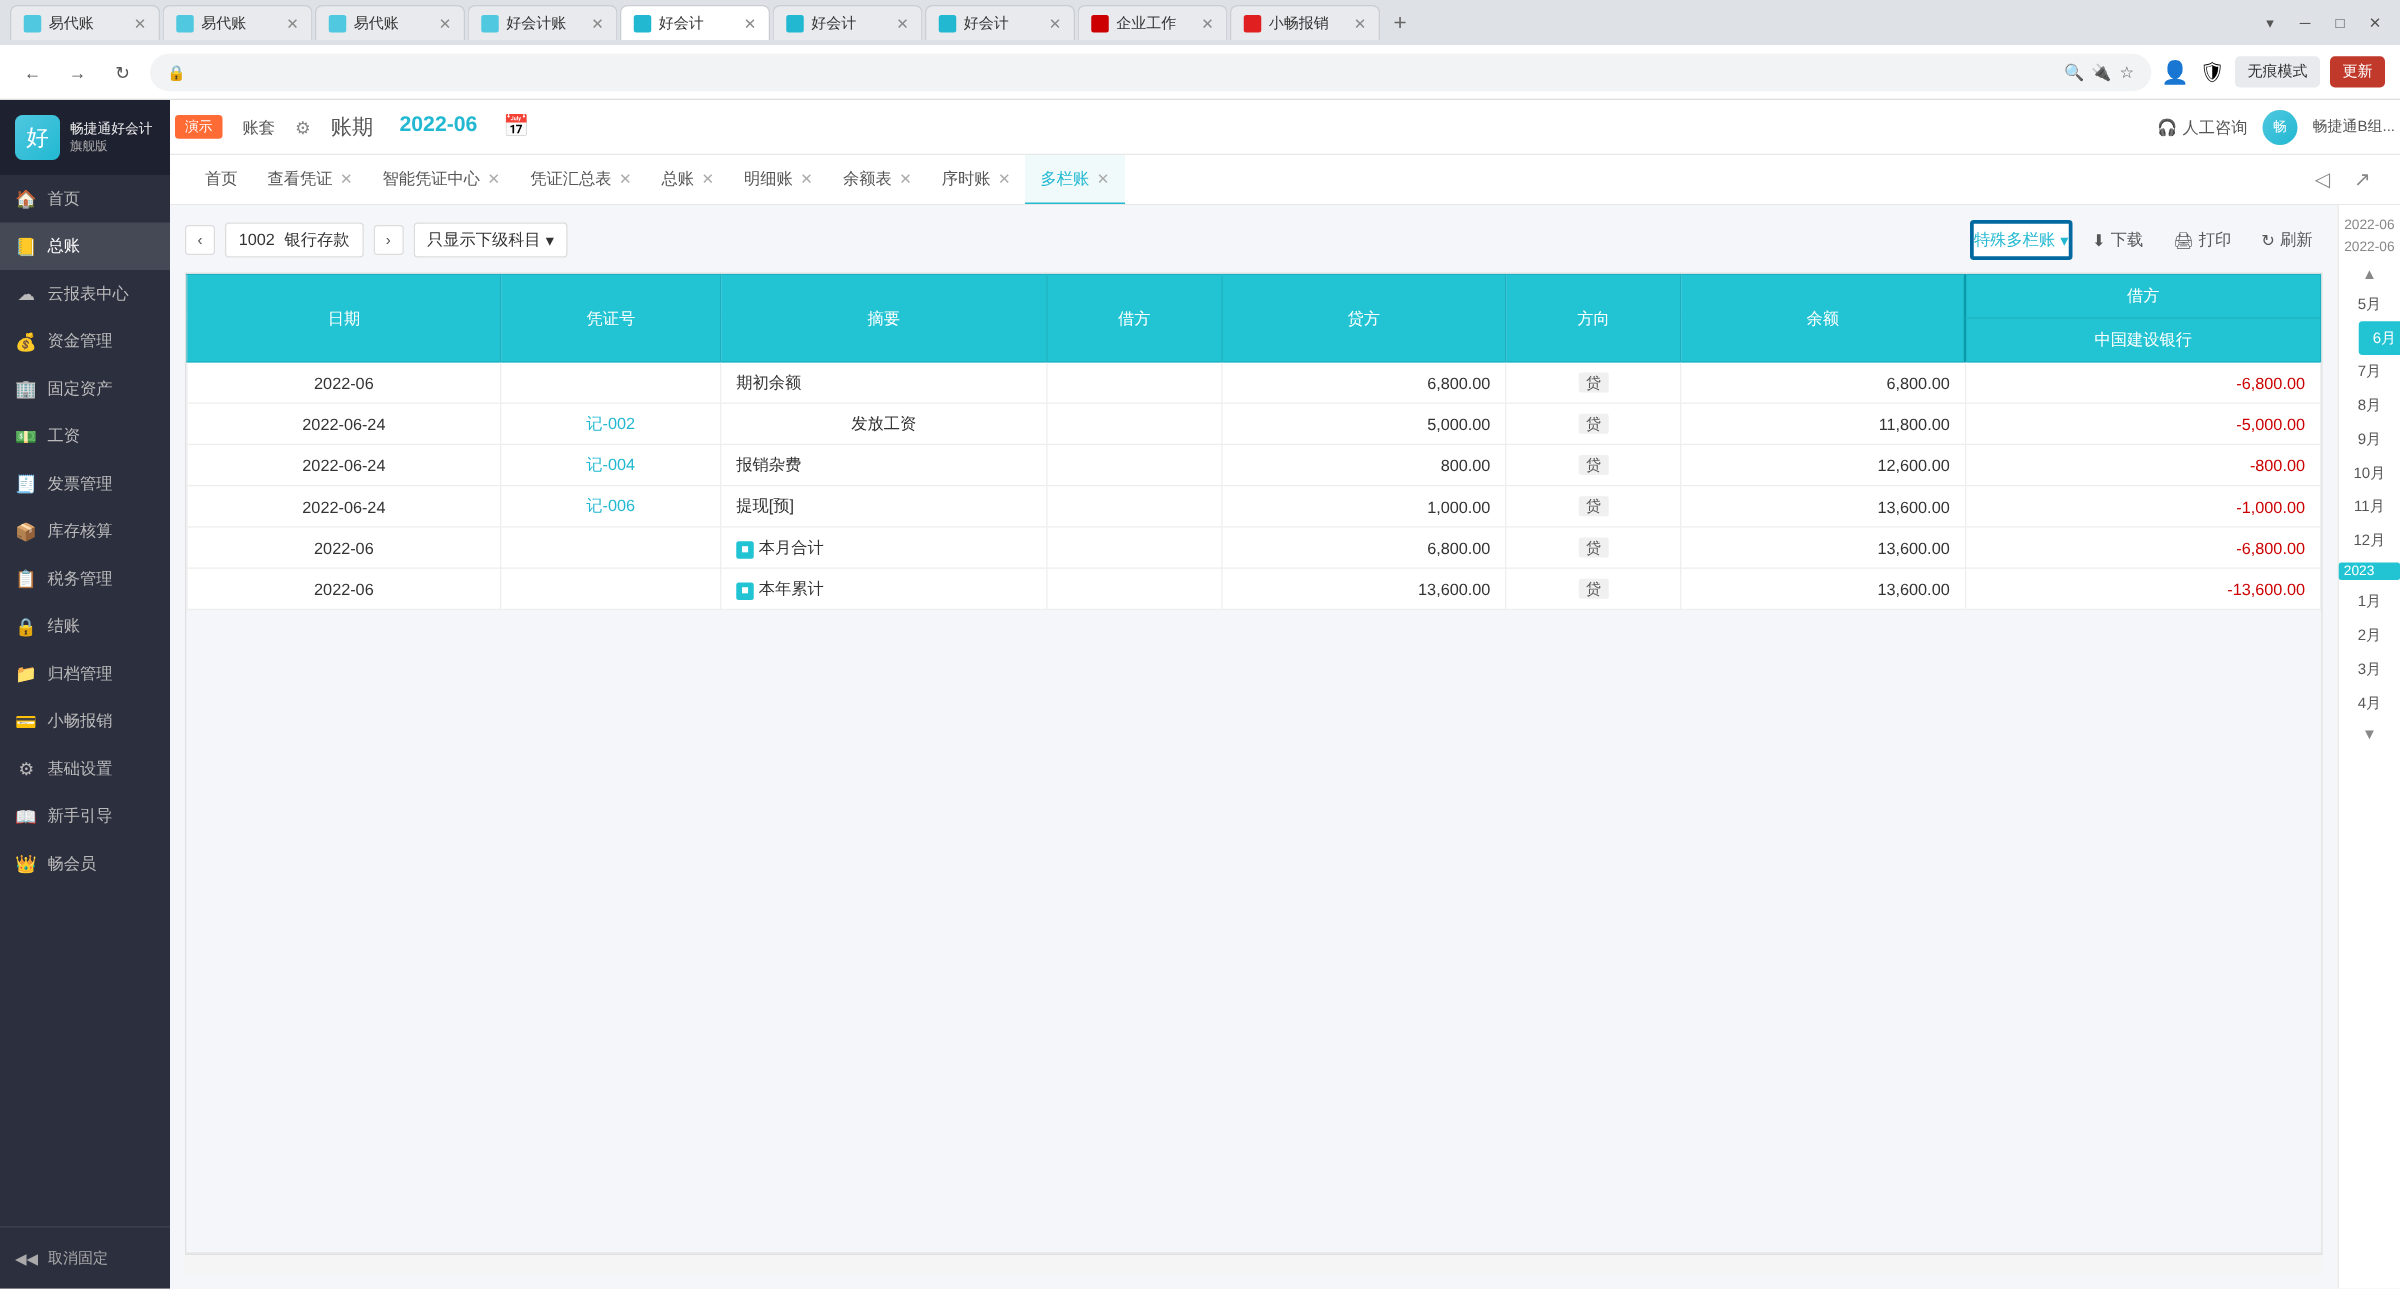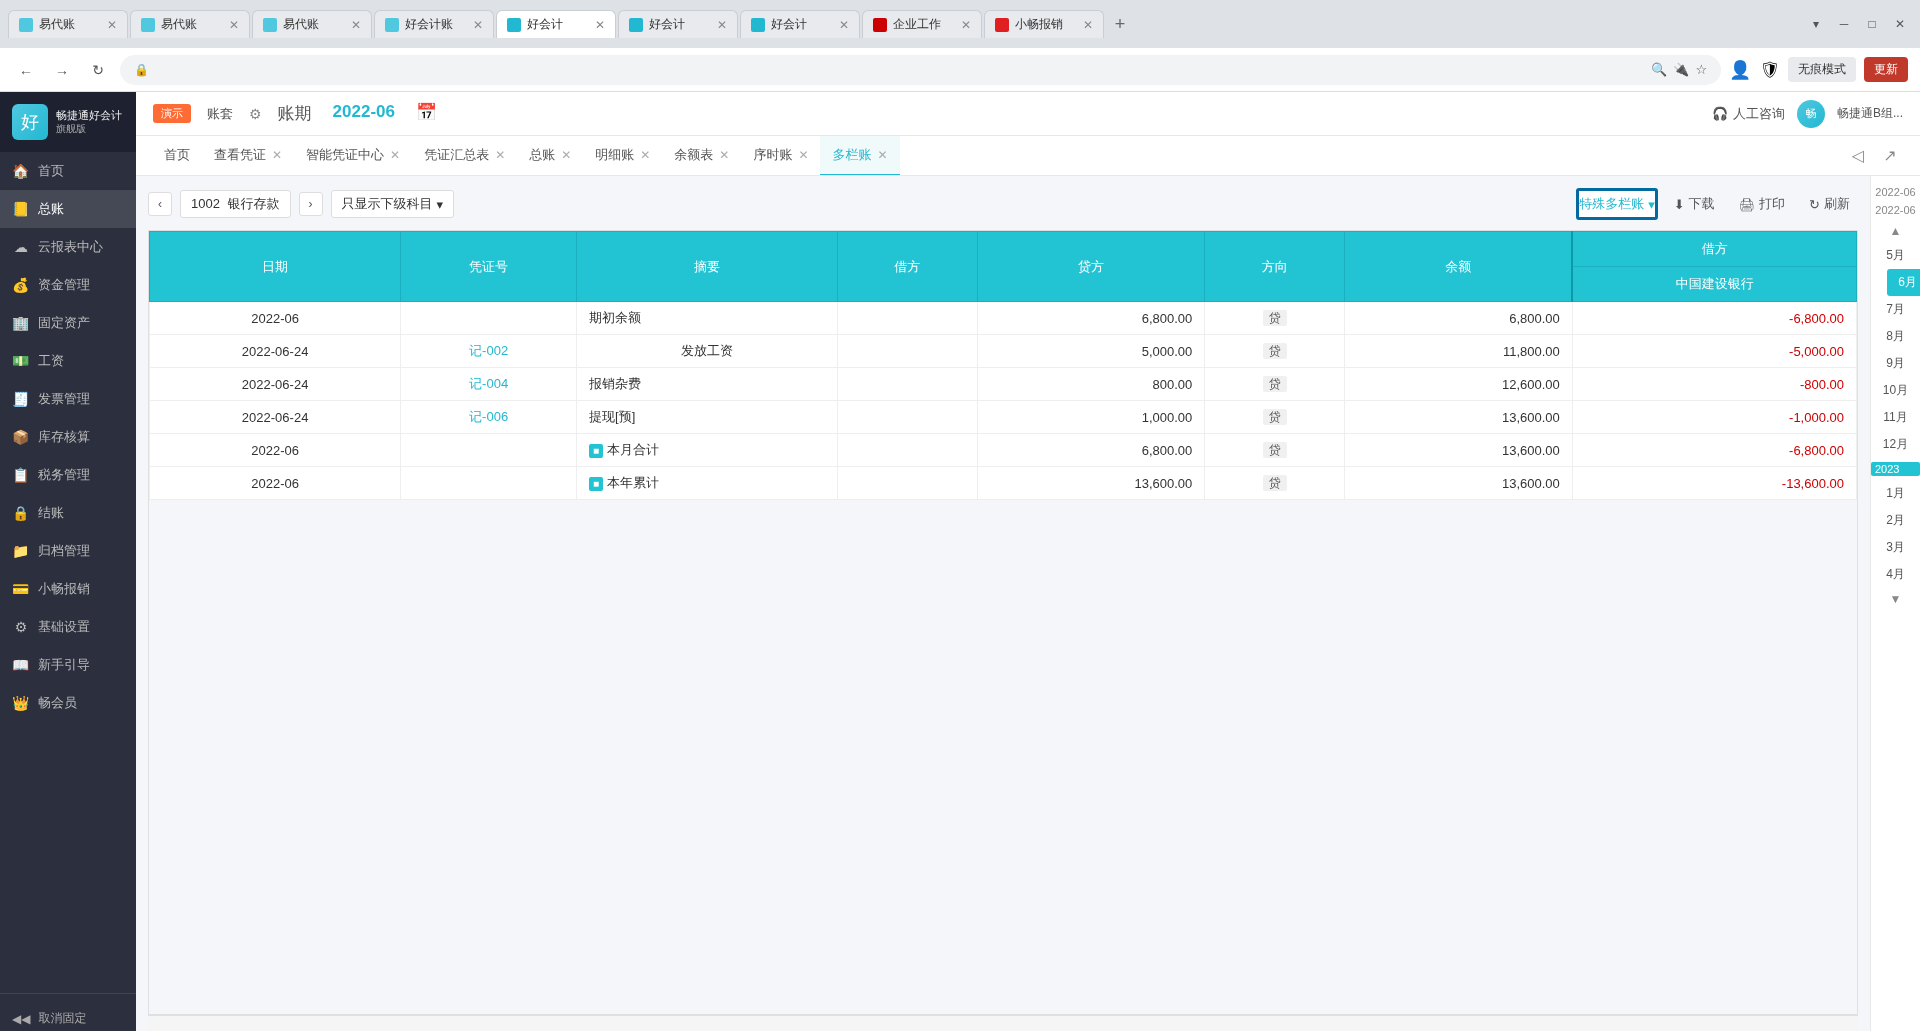--- a/index.html
+++ b/index.html
@@ -1,19 +1,19 @@
 <!DOCTYPE html>
 <html><head>
   <meta charset="utf-8">
   <style>
     * { margin: 0; padding: 0; box-sizing: border-box; }
     body { font-family: 'Microsoft YaHei', Arial, sans-serif; font-size: 13px; background: #f0f2f5; overflow: hidden; width: 1920px; height: 1031px; }
 
     
-    .browser-chrome { background: #dee1e6; width: 100%; height: 48px; display: flex; align-items: center; padding: 0 8px; gap: 0; }
+    .browser-chrome { background: #dee1e6; width: 100%; height: 36px; display: flex; align-items: center; padding: 0 8px; gap: 0; }
     .tab { display: flex; align-items: center; height: 28px; padding: 0 10px; background: #e8eaed; border-radius: 6px 6px 0 0; font-size: 12px; color: #333; gap: 6px; min-width: 120px; max-width: 160px; cursor: pointer; border: 1px solid #c9cdd4; border-bottom: none; margin-right: 2px; }
     .tab.active { background: #fff; z-index: 2; }
     .tab-icon { width: 14px; height: 14px; border-radius: 2px; flex-shrink: 0; }
     .tab-title { flex: 1; overflow: hidden; text-overflow: ellipsis; white-space: nowrap; font-size: 12px; }
     .tab-close { font-size: 12px; color: #888; cursor: pointer; flex-shrink: 0; }
     .tab-add { width: 28px; height: 28px; display: flex; align-items: center; justify-content: center; font-size: 18px; color: #666; cursor: pointer; }
     .tab-controls { margin-left: auto; display: flex; gap: 4px; }
     .tab-ctrl-btn { width: 24px; height: 24px; display: flex; align-items: center; justify-content: center; font-size: 12px; color: #555; cursor: pointer; }
 
     
@@ -37,21 +37,21 @@
     .sidebar-item { display: flex; align-items: center; gap: 8px; padding: 10px 12px; cursor: pointer; color: #bbb; font-size: 13px; }
     .sidebar-item.active { background: rgba(255,255,255,0.12); color: #fff; }
     .sidebar-item-icon { width: 18px; height: 18px; display: flex; align-items: center; justify-content: center; font-size: 14px; }
     .sidebar-bottom { margin-top: auto; padding: 10px 12px; border-top: 1px solid rgba(255,255,255,0.1); }
     .sidebar-bottom-item { display: flex; align-items: center; gap: 8px; padding: 6px 0; cursor: pointer; color: #aaa; font-size: 12px; }
 
     
     .main-content { flex: 1; display: flex; flex-direction: column; background: #f5f6fa; overflow: hidden; }
 
     
-    .top-bar { background: #fff; height: 44px; display: flex; align-items: center; padding: 0 17px; gap: 16px; border-bottom: 1px solid #e8e8e8; flex-shrink: 0; }
+    .top-bar { background: #fff; height: 44px; display: flex; align-items: center; padding: 0 4px; gap: 16px; border-bottom: 1px solid #e8e8e8; flex-shrink: 0; }
     .demo-badge { background: #ff6b35; color: #fff; font-size: 11px; padding: 2px 8px; border-radius: 3px; }
     .period-section { display: flex; align-items: flex-start; gap: 21px; color: #555; font-size: 17px; }
     .top-bar-right { margin-left: auto; display: flex; align-items: center; gap: 12px; }
     .customer-service { display: flex; align-items: center; gap: 4px; color: #555; font-size: 13px; cursor: pointer; }
     .user-avatar { width: 28px; height: 28px; border-radius: 50%; background: linear-gradient(135deg, #4fc8e0, #22b8d1); display: flex; align-items: center; justify-content: center; font-size: 11px; color: #fff; }
     .user-name { font-size: 12px; color: #555; }
 
     
     .page-tab-bar { background: #fff; height: 40px; display: flex; align-items: center; padding: 0 16px; gap: 0; border-bottom: 1px solid #e8e8e8; flex-shrink: 0; overflow-x: auto; }
     .page-tab { height: 40px; padding: 0 12px; display: flex; align-items: center; gap: 6px; cursor: pointer; color: #555; font-size: 13px; border-bottom: 2px solid transparent; white-space: nowrap; }

